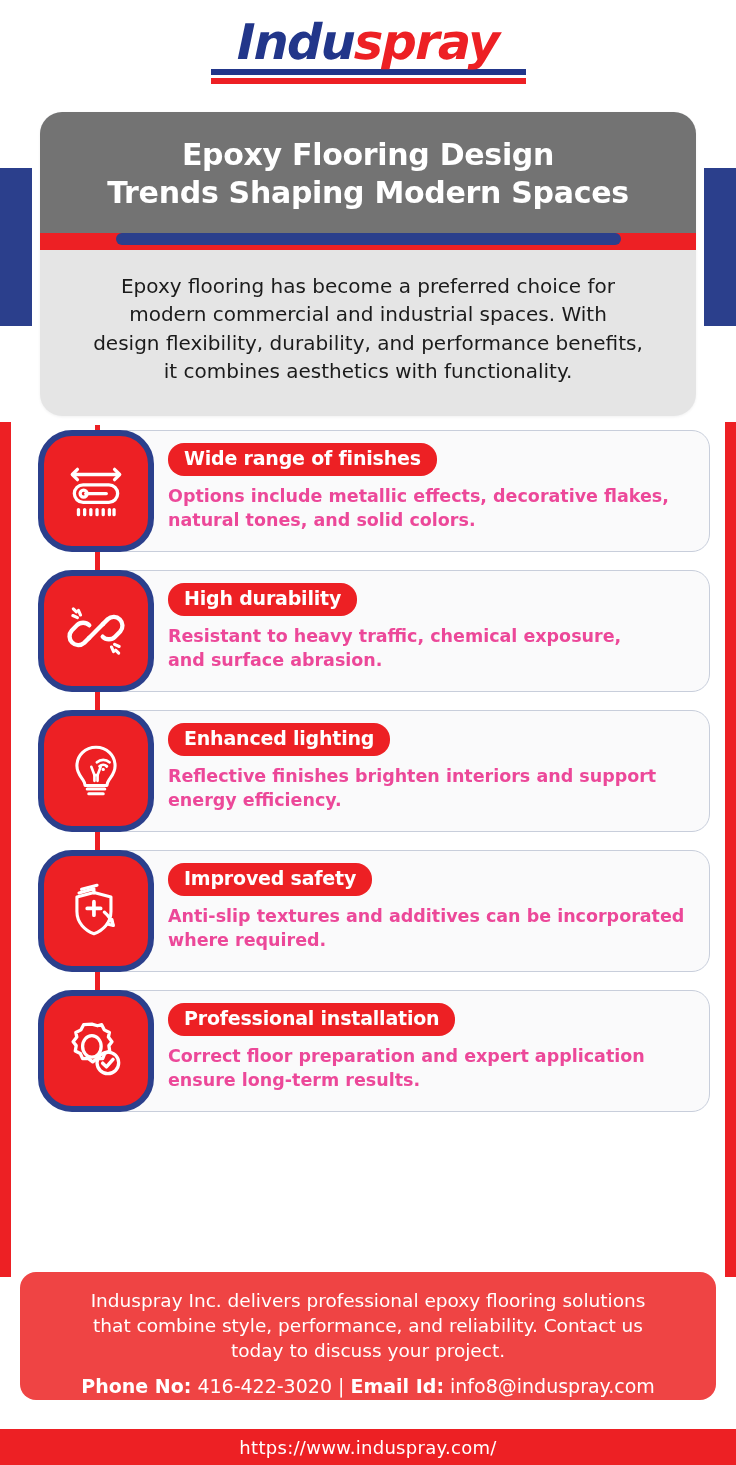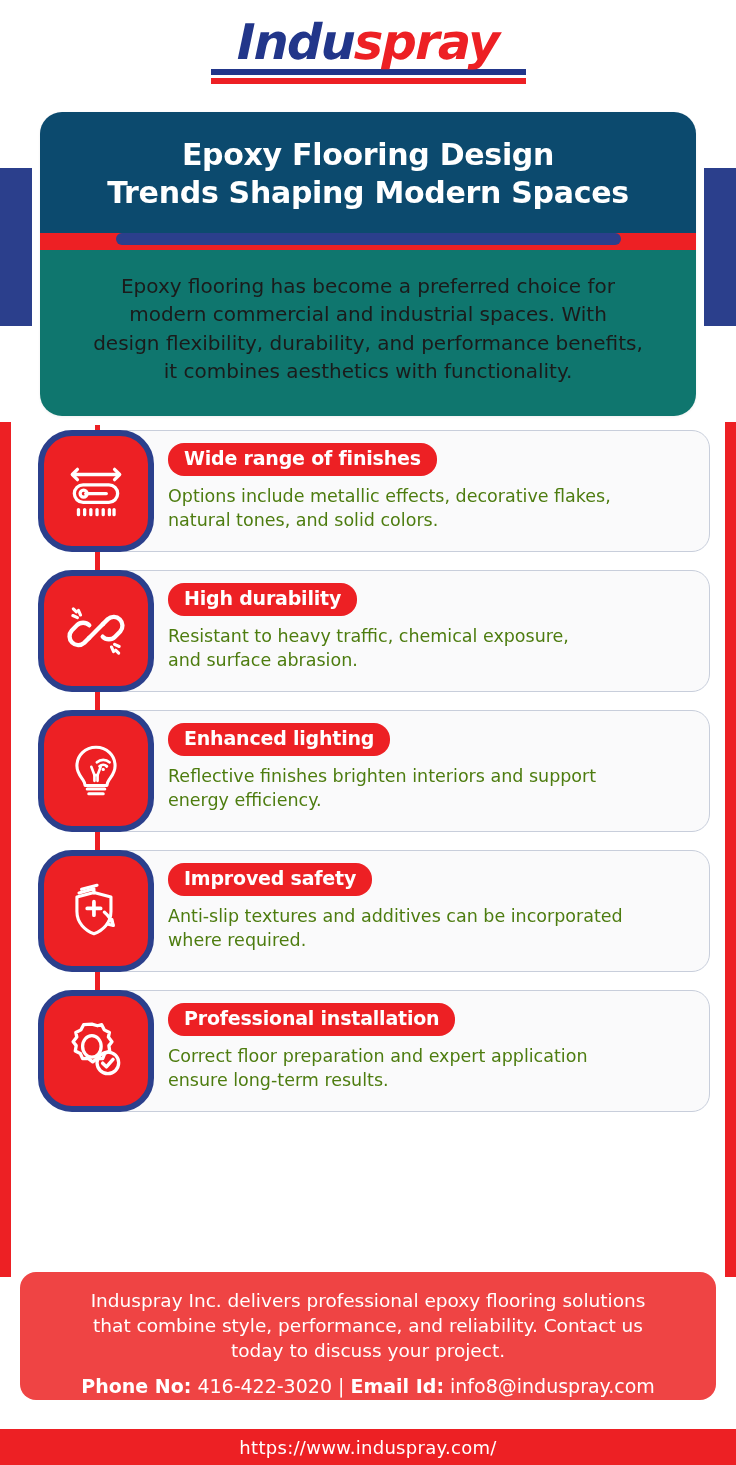--- a/index.html
+++ b/index.html
@@ -39,33 +39,33 @@
   .side-block.right { right: 0; }
 
   
   .header-card {
     position: absolute; left: 40px; top: 112px; width: 656px;
     border-radius: 22px; overflow: hidden;
     background: #F5F6F8;
     box-shadow: 0 1px 3px rgba(0,0,0,0.06);
   }
   .header-red {
-    background: #0c4a6e; padding: 24px 26px 22px;
+    background: #737373; padding: 24px 26px 22px;
     text-align: center;
   }
   .header-title {
     color: #ffffff; font-size: 30px; font-weight: 700; line-height: 1.25;
     font-family: "DejaVu Sans", sans-serif;
     letter-spacing: -0.3px;
     white-space: pre-line;
   }
   .header-underline-row { background: #ED2024; padding: 0 0 5px; display: flex; justify-content: center; }
   .header-underline { width: 505px; height: 12px; background: #2B3F8C; border-radius: 7px; }
   .header-body {
-    background: #0f766e; padding: 22px 24px 30px; text-align: center;
+    background: #e5e5e5; padding: 22px 24px 30px; text-align: center;
   }
   .header-intro {
     font-size: 20px; line-height: 1.42; color: #1b1b1b;
     font-family: "DejaVu Sans", sans-serif;
     white-space: pre-line;
   }
 
   
   .rail {
     position: absolute; top: 422px; width: 11px; height: 855px;
@@ -117,24 +117,25 @@
     background: #ED2024; color: #fff;
     font-size: 19px; font-weight: 700;
     font-family: "DejaVu Sans", sans-serif;
     padding: 6px 16px 7px 16px;
     border-radius: 16px;
     letter-spacing: -0.2px;
     line-height: 1.05;
   }
   .desc {
     margin-top: 9px;
-    font-size: 17.5px; line-height: 1.35; color: #4d7c0f;
+    font-size: 17.5px; line-height: 1.35; color: #ec4899;
     font-family: "DejaVu Sans", sans-serif;
     white-space: pre-line;
     padding-right: 6px;
+    font-weight: bold;
   }
 
   
   .footer {
     position: absolute; left: 20px; top: 1272px; width: 696px; height: 128px;
     background: #ef4444; border-radius: 16px;
     padding: 17px 24px 0; text-align: center;
   }
   .footer-text {
     color: #ffffff; font-size: 18.5px; line-height: 1.35;

